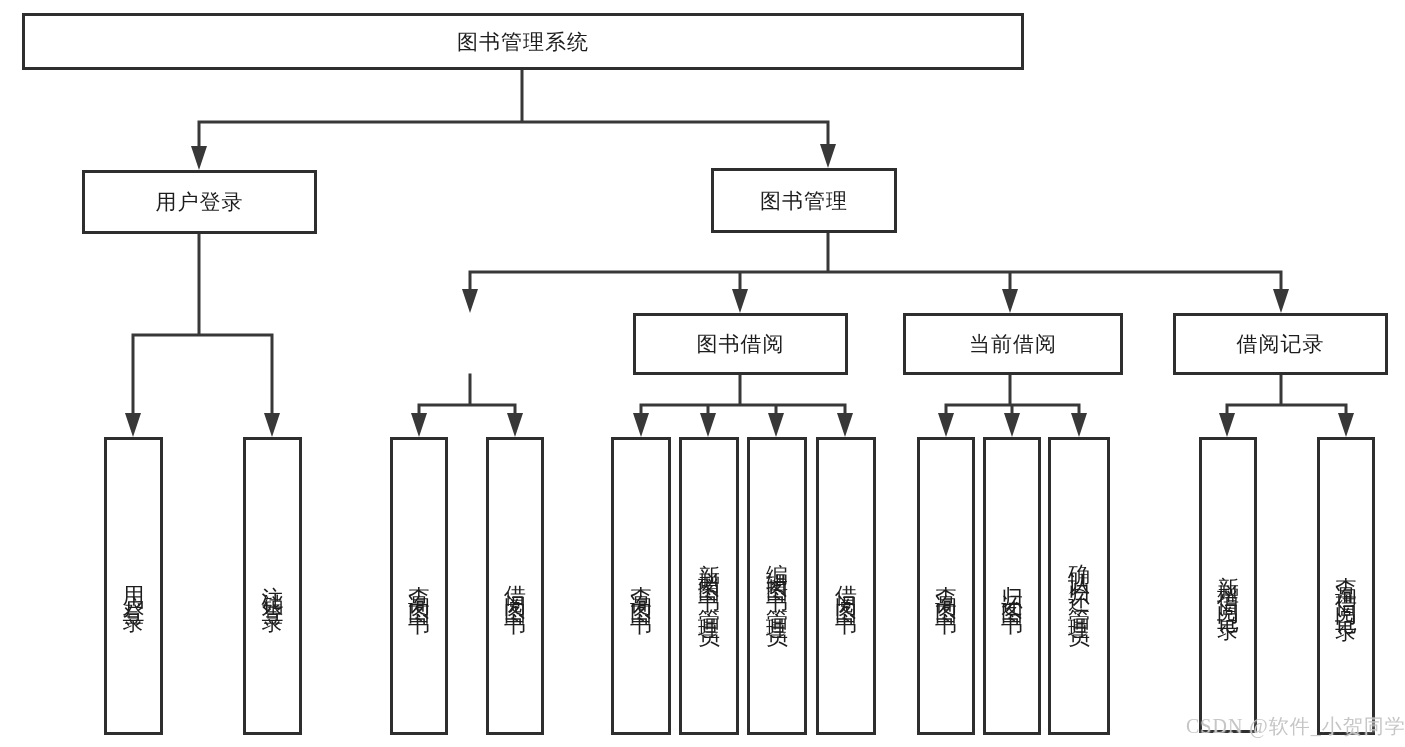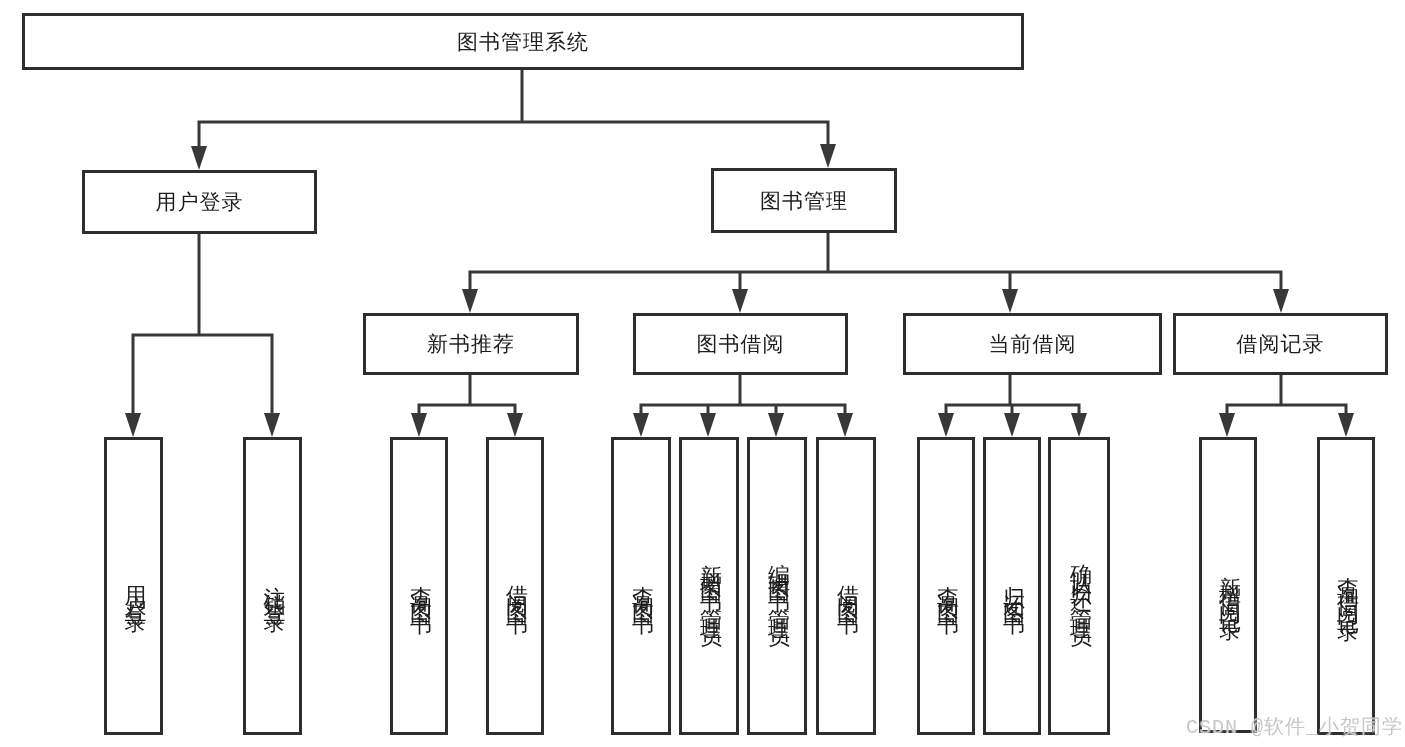--- a/index.html
+++ b/index.html
@@ -1,21 +1,21 @@
 <!DOCTYPE html>
 <html><head>
 <meta charset="utf-8">
 <style>
   html, body { margin: 0; padding: 0; background: #ffffff; }
   .stage {
     position: relative;
     width: 1405px;
     height: 747px;
     background: #ffffff;
-    font-family: Liberation Mono, monospace;
+    font-family: Liberation Serif, serif;
     overflow: hidden;
   }
   .connectors {
     position: absolute;
     left: 0; top: 0;
     width: 1405px; height: 747px;
     z-index: 1;
   }
   .connectors path {
     fill: none;
@@ -111,27 +111,24 @@
     <span>图书管理系统</span>
   </div>
 
   <div class="box hbox" style="left:82px; top:170px; width:235px; height:64px;">
     <span>用户登录</span>
   </div>
   <div class="box hbox" style="left:711px; top:168px; width:186px; height:65px;">
     <span>图书管理</span>
   </div>
 
-  <div class="box hbox" style="left:363px; top:313px; width:216px; height:62px;">
-    <span>新书推荐</span>
-  </div>
   <div class="box hbox" style="left:633px; top:313px; width:215px; height:62px;text-align:right;">
     <span>图书借阅</span>
   </div>
-  <div class="box hbox" style="left:903px; top:313px; width:259px; height:62px;">
+  <div class="box hbox" style="left:903px; top:313px; width:220px; height:62px;">
     <span>当前借阅</span>
   </div>
   <div class="box hbox" style="left:1173px; top:313px; width:215px; height:62px;">
     <span>借阅记录</span>
   </div>
 
   <div class="box" style="left:104px; top:437px; width:59px; height:298px;">
     <span class="vtext">用户登录</span>
   </div>
   <div class="box" style="left:243px; top:437px; width:59px; height:298px;">

